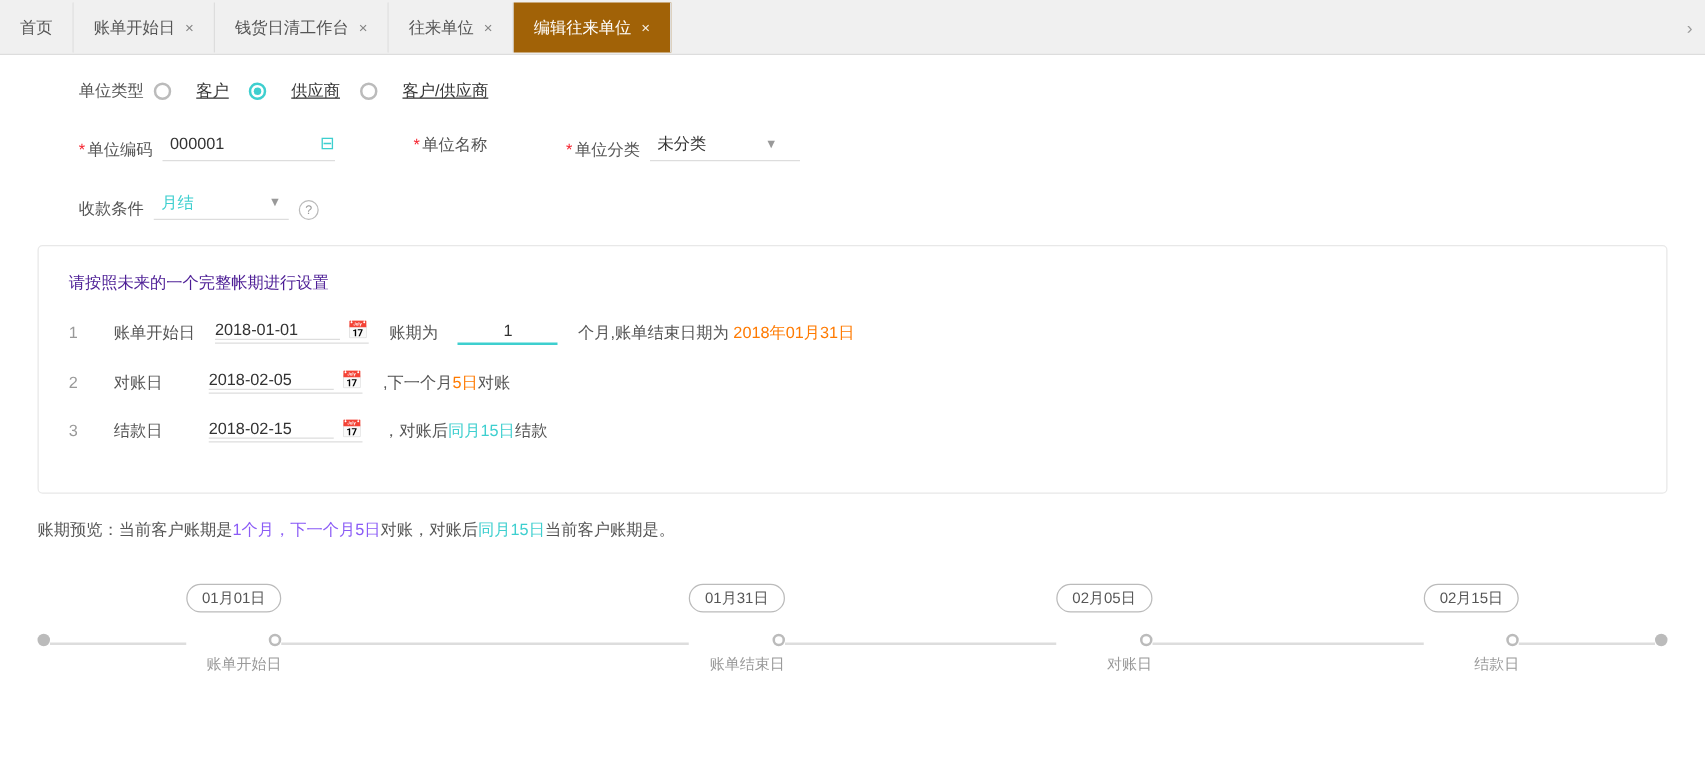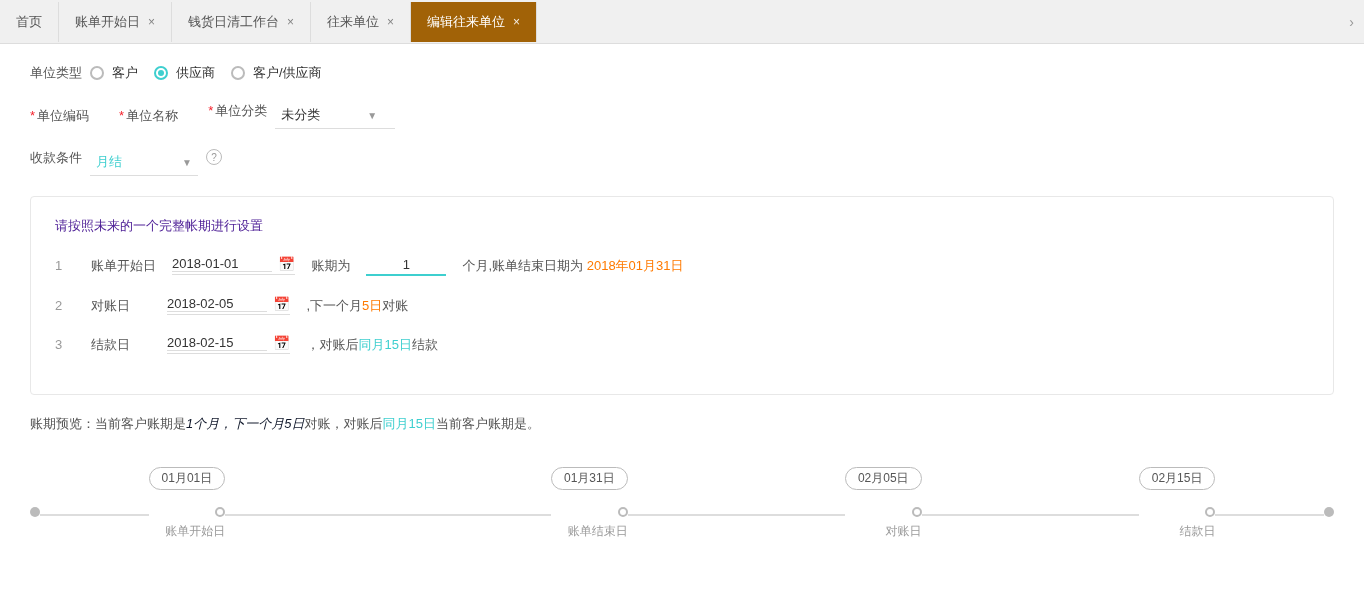--- a/index.html
+++ b/index.html
@@ -55,43 +55,45 @@
 
     
     .form-row {
       display: flex;
       align-items: center;
       margin-bottom: 20px;
       gap: 30px;
     }
     .form-field {
       display: flex;
-      align-items: flex-start;
+      align-items: flex-end;
       gap: 8px;
+      margin-left: 33px;
     }
     .field-label {
       color: #555;
       white-space: nowrap;
       font-size: 13px;
     }
     .required-star {
       color: #f5222d;
       margin-right: 2px;
     }
     .radio-group {
       display: flex;
       align-items: center;
       gap: 16px;
     }
     .radio-item {
       display: flex;
       align-items: center;
-      gap: 8px;
-      cursor: pointer;
-      font-size: 13px;
+      gap: 20px;
+      cursor: pointer;
+      font-size: 13px;
+      text-decoration: underline;
     }
     .radio-circle {
       width: 14px;
       height: 14px;
       border-radius: 50%;
       border: 2px solid #bbb;
       display: flex;
       align-items: center;
       justify-content: center;
       background: #fff;
@@ -215,21 +217,21 @@
       width: 80px;
       text-align: center;
     }
 
     
     .preview-text {
       font-size: 13px;
       color: #555;
       margin-bottom: 24px;
     }
-    .preview-text .highlight-orange { color: #0f172a; font-weight: 500; font-style: italic; }
+    .preview-text .highlight-orange { color: #8b5cf6; font-weight: 500; }
     .preview-text .highlight-teal { color: #3ecfcf; font-weight: 500; }
 
     
     .timeline-container {
       display: flex;
       align-items: center;
       position: relative;
       padding: 10px 0;
     }
     .timeline-dot {
@@ -331,20 +333,24 @@
         </label>
       </div>
     </div>
   </div>
 
   <div class="form-row">
     <div class="form-field">
       <span class="field-label">
         <span class="required-star">*</span><span>单位编码</span>
       </span>
+      <div class="input-with-icon">
+        <input type="text" class="text-input" style="width: 120px;" value="000001">
+        <span class="calendar-icon">⊟</span>
+      </div>
     </div>
     <div class="form-field">
       <span class="field-label">
         <span class="required-star">*</span><span>单位名称</span>
       </span>
     </div>
     <div class="form-field">
       <span class="field-label">
         <span class="required-star">*</span><span>单位分类</span>
       </span>

